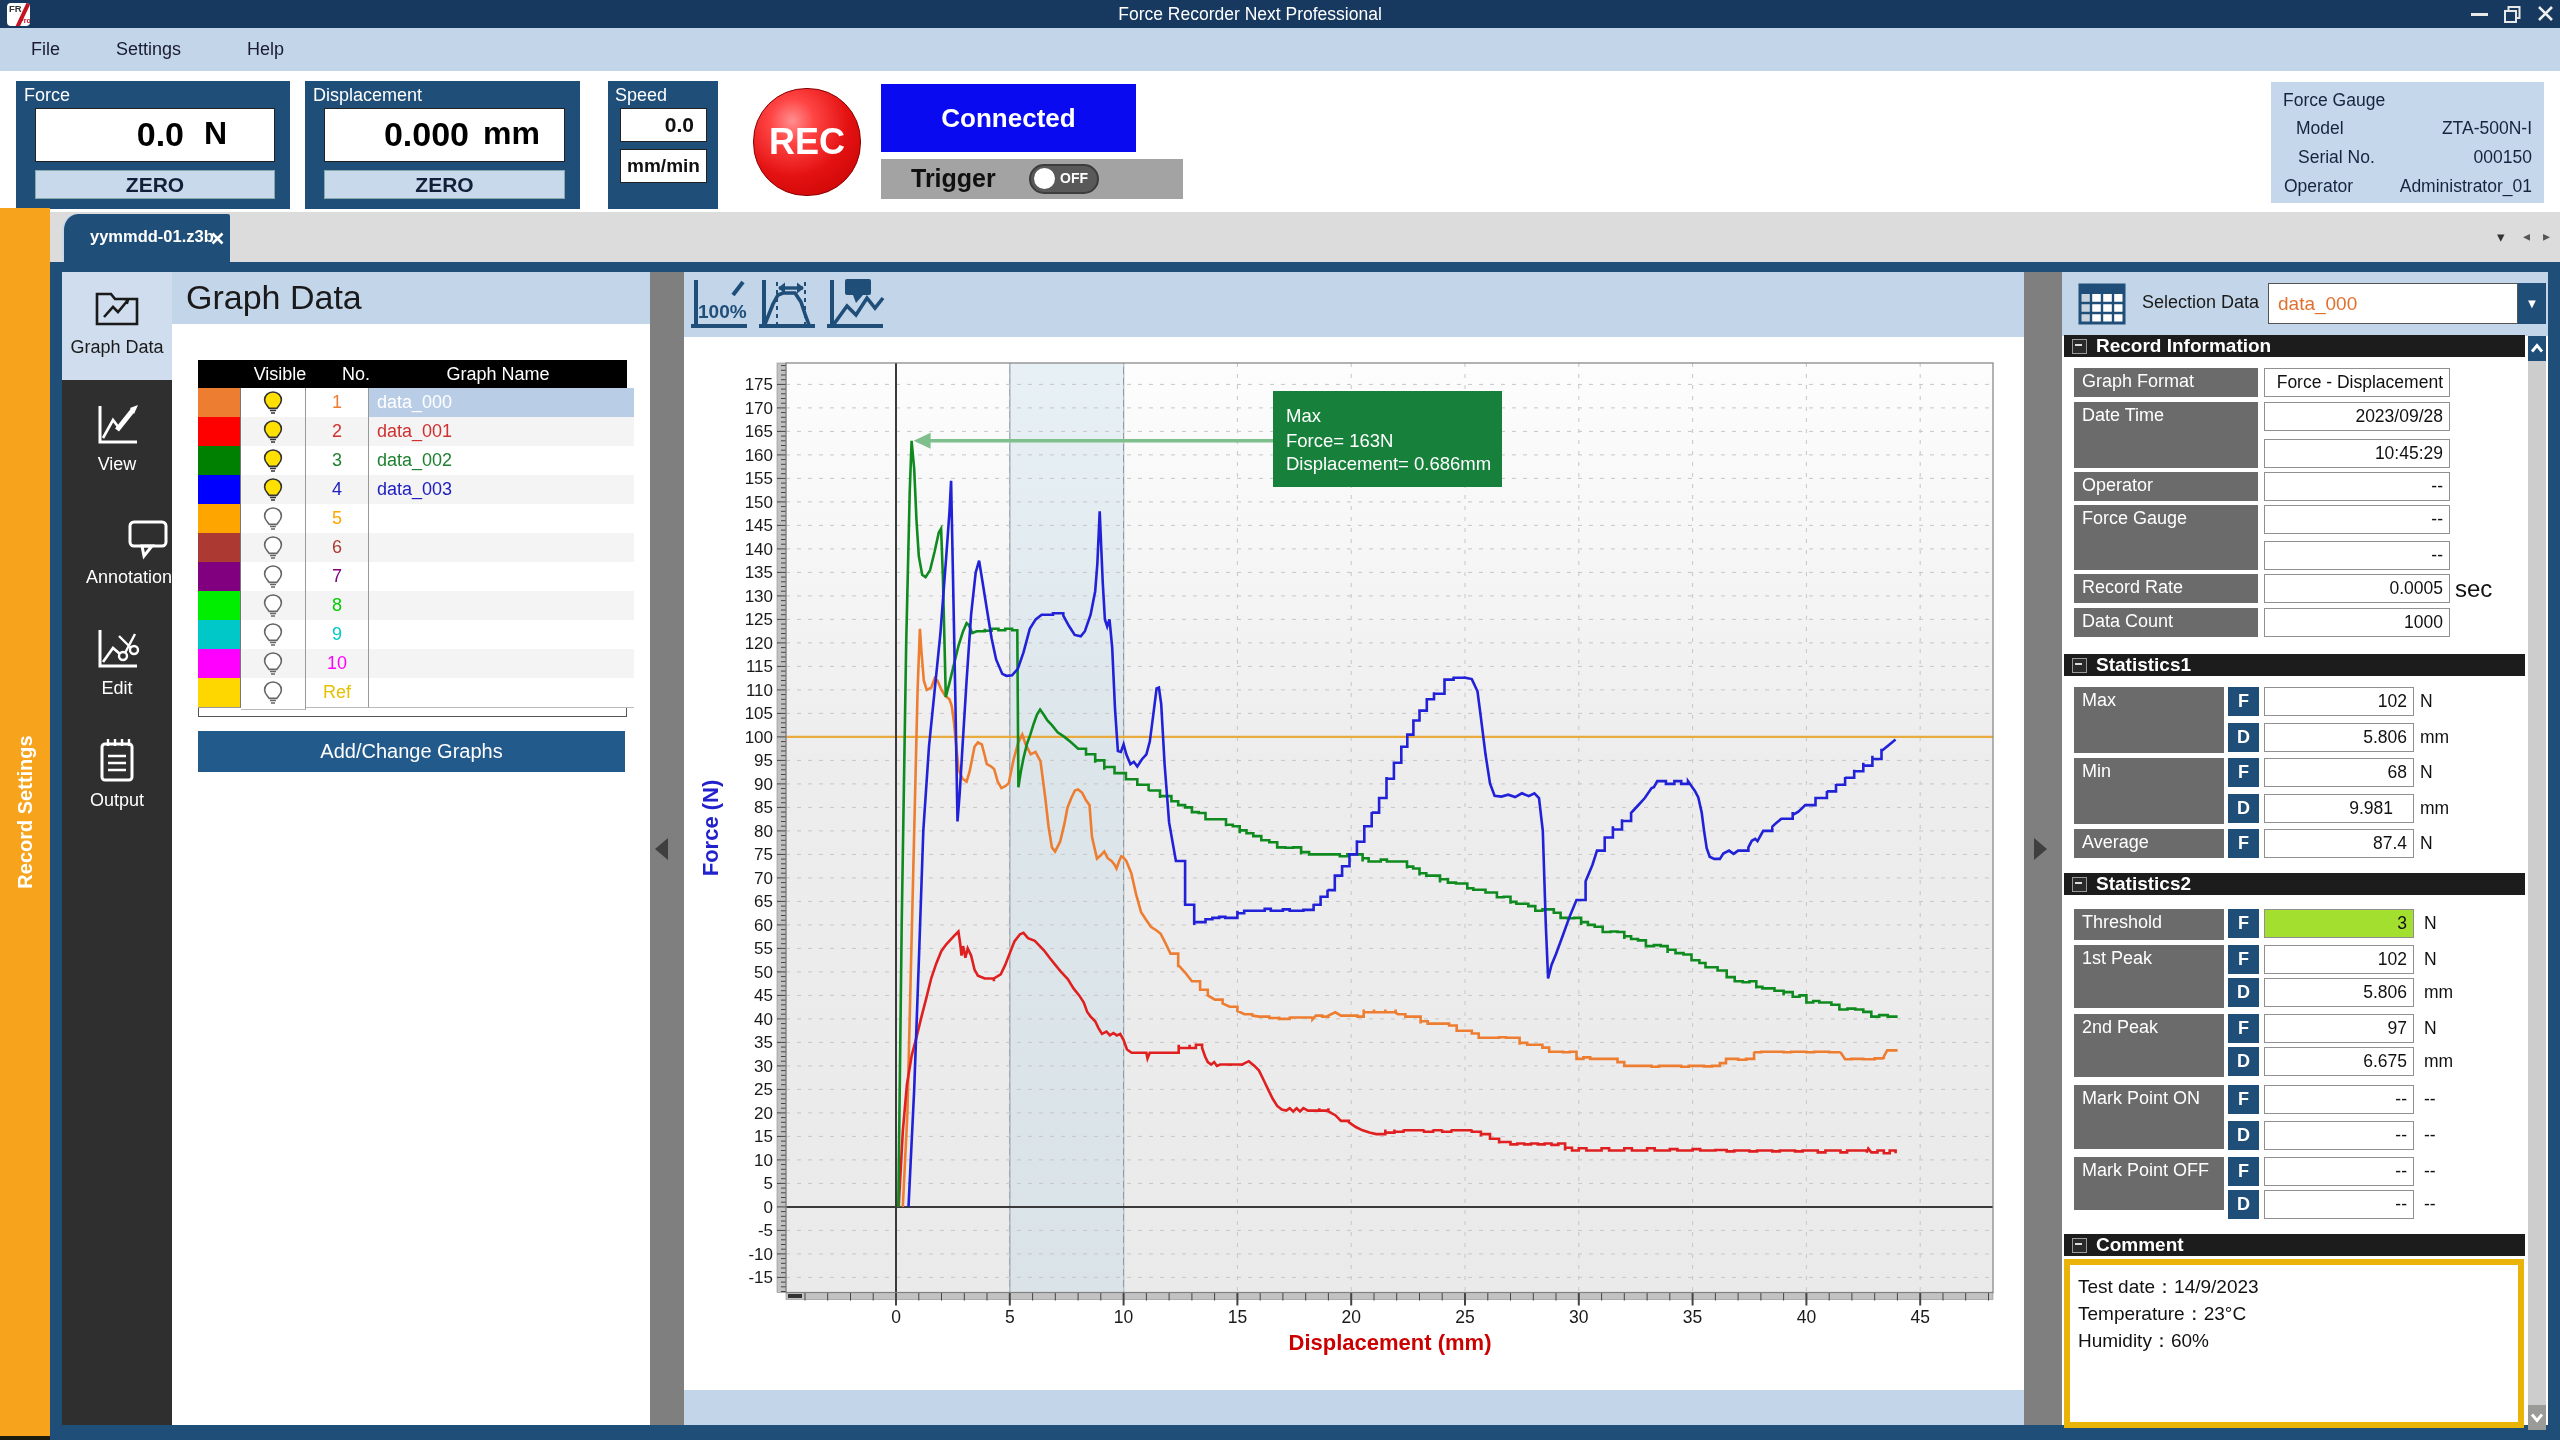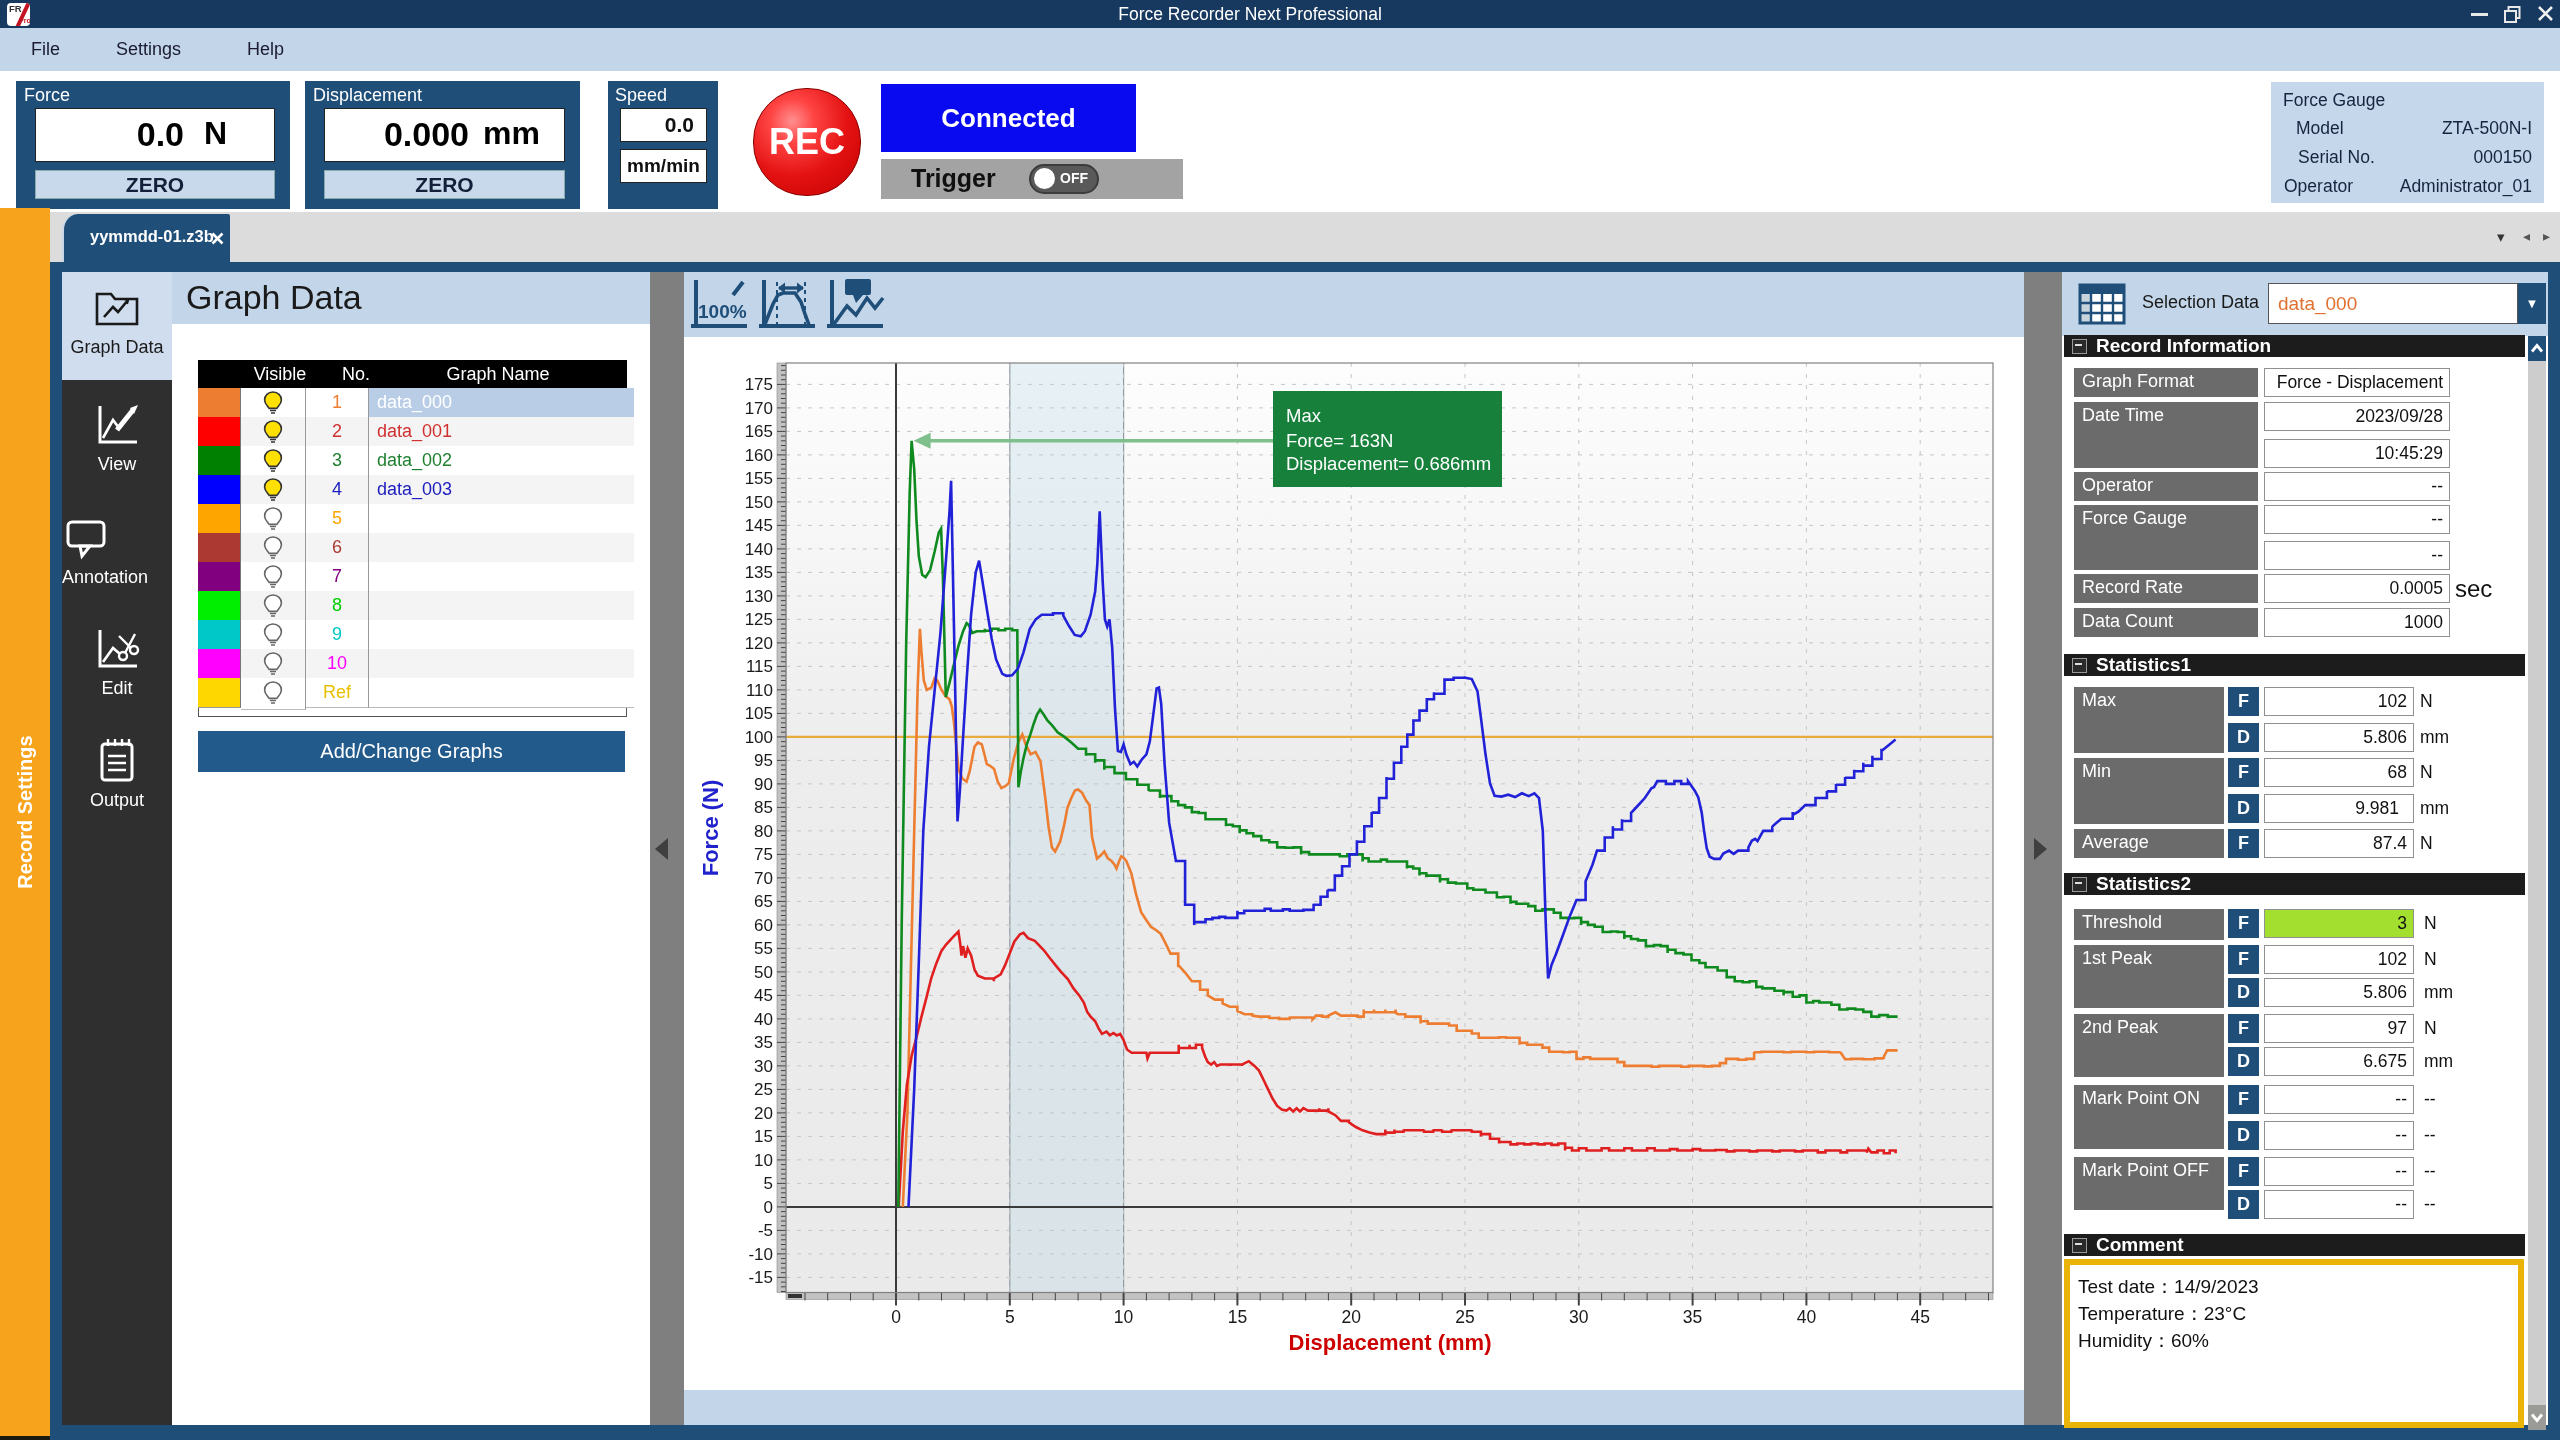--- a/index.html
+++ b/index.html
@@ -100,21 +100,21 @@
 </div>
 <div class="abs" style="left:62px;top:380px;width:110px;height:112px;text-align:center">
   <div style="margin-top:22px"><svg width="48" height="46" viewBox="0 0 48 46">
         <path d="M7 4 V40 H44" fill="none" stroke="#fff" stroke-width="3"></path>
         <path d="M10 36 L20 18 26 26" fill="none" stroke="#fff" stroke-width="2.6"></path>
         <path d="M24 28 L40 8" stroke="#fff" stroke-width="5"></path>
         <path d="M41 12 L45 3 37 6 Z" fill="#fff"></path>
       </svg></div>
     <div style="color:#fff;font-size:18px;margin-top:2px">View</div>
 </div>
-<div class="abs" style="left:62px;top:492px;width:110px;height:112px;text-align:left">
+<div class="abs" style="left:62px;top:492px;width:110px;height:112px;text-align:right">
   <div style="margin-top:24px"><svg width="48" height="44" viewBox="0 0 48 44">
         <rect x="6" y="6" width="36" height="24" rx="4" fill="none" stroke="#fff" stroke-width="3"></rect>
         <path d="M18 30 L28 30 20 40 Z" fill="none" stroke="#fff" stroke-width="3"></path>
       </svg></div>
     <div style="color:#fff;font-size:18px;margin-top:3px">Annotation</div>
 </div>
 <div class="abs" style="left:62px;top:604px;width:110px;height:112px;text-align:center">
   <div style="margin-top:22px"><svg width="48" height="46" viewBox="0 0 48 46">
         <path d="M7 4 V40 H44" fill="none" stroke="#fff" stroke-width="3"></path>
         <path d="M10 36 L20 22 27 28" fill="none" stroke="#fff" stroke-width="2.6"></path>
@@ -699,21 +699,21 @@
 <div style="position:absolute;left:2264px;top:687px;width:150px;height:29px;background:#fff;border:1px solid #909090;box-sizing:border-box;font-size:17.5px;line-height:27px;text-align:right;padding-right:6px">102</div>
 <div style="position:absolute;left:2420px;top:687px;font-size:17.5px;line-height:29px">N</div>
 <div style="position:absolute;left:2228px;top:723px;width:31px;height:29px;background:#1F4E79;color:#fff;font-size:18px;font-weight:bold;text-align:center;line-height:29px">D</div>
 <div style="position:absolute;left:2264px;top:723px;width:150px;height:29px;background:#fff;border:1px solid #909090;box-sizing:border-box;font-size:17.5px;line-height:27px;text-align:right;padding-right:6px">5.806</div>
 <div style="position:absolute;left:2420px;top:723px;font-size:17.5px;line-height:29px">mm</div>
 <div style="position:absolute;left:2074px;top:758px;width:150px;height:66px;background:#6B6B6B;color:#fff;font-size:18px;padding:3px 0 0 8px;box-sizing:border-box">Min</div>
 <div style="position:absolute;left:2228px;top:758px;width:31px;height:29px;background:#1F4E79;color:#fff;font-size:18px;font-weight:bold;text-align:center;line-height:29px">F</div>
 <div style="position:absolute;left:2264px;top:758px;width:150px;height:29px;background:#fff;border:1px solid #909090;box-sizing:border-box;font-size:17.5px;line-height:27px;text-align:right;padding-right:6px">68</div>
 <div style="position:absolute;left:2420px;top:758px;font-size:17.5px;line-height:29px">N</div>
 <div style="position:absolute;left:2228px;top:794px;width:31px;height:29px;background:#1F4E79;color:#fff;font-size:18px;font-weight:bold;text-align:center;line-height:29px">D</div>
-<div style="position:absolute;left:2264px;top:794px;width:150px;height:29px;background:#fff;border:1px solid #909090;box-sizing:border-box;font-size:17.5px;line-height:27px;text-align:right;padding-right:14px">9.981</div>
+<div style="position:absolute;left:2264px;top:794px;width:150px;height:29px;background:#fff;border:1px solid #909090;box-sizing:border-box;font-size:17.5px;line-height:27px;text-align:right;padding-right:20px">9.981</div>
 <div style="position:absolute;left:2420px;top:794px;font-size:17.5px;line-height:29px">mm</div>
 <div style="position:absolute;left:2074px;top:829px;width:150px;height:29px;background:#6B6B6B;color:#fff;font-size:18px;padding:3px 0 0 8px;box-sizing:border-box">Average</div>
 <div style="position:absolute;left:2228px;top:829px;width:31px;height:29px;background:#1F4E79;color:#fff;font-size:18px;font-weight:bold;text-align:center;line-height:29px">F</div>
 <div style="position:absolute;left:2264px;top:829px;width:150px;height:29px;background:#fff;border:1px solid #909090;box-sizing:border-box;font-size:17.5px;line-height:27px;text-align:right;padding-right:6px">87.4</div>
 <div style="position:absolute;left:2420px;top:829px;font-size:17.5px;line-height:29px">N</div>
 <div style="position:absolute;left:2064px;top:873px;width:461px;height:22px;background:#1C1C1C;color:#fff;font-size:19px;font-weight:bold;line-height:22px"><span style="display:inline-block;width:13px;height:13px;margin:0 9px 0 8px;border:1px solid #999;position:relative;top:2px;background:#2a2a2a"><span style="position:absolute;left:2px;top:4px;width:7px;height:2px;background:#ddd"></span></span>Statistics2</div>
 <div style="position:absolute;left:2074px;top:909px;width:150px;height:31px;background:#6B6B6B;color:#fff;font-size:18px;padding:3px 0 0 8px;box-sizing:border-box">Threshold</div>
 <div style="position:absolute;left:2228px;top:909px;width:31px;height:29px;background:#1F4E79;color:#fff;font-size:18px;font-weight:bold;text-align:center;line-height:29px">F</div>
 <div style="position:absolute;left:2264px;top:909px;width:150px;height:29px;background:#A2DF2E;border:1px solid #909090;box-sizing:border-box;font-size:17.5px;line-height:27px;text-align:right;padding-right:6px">3</div>
 <div style="position:absolute;left:2424px;top:909px;font-size:17.5px;line-height:29px">N</div>

